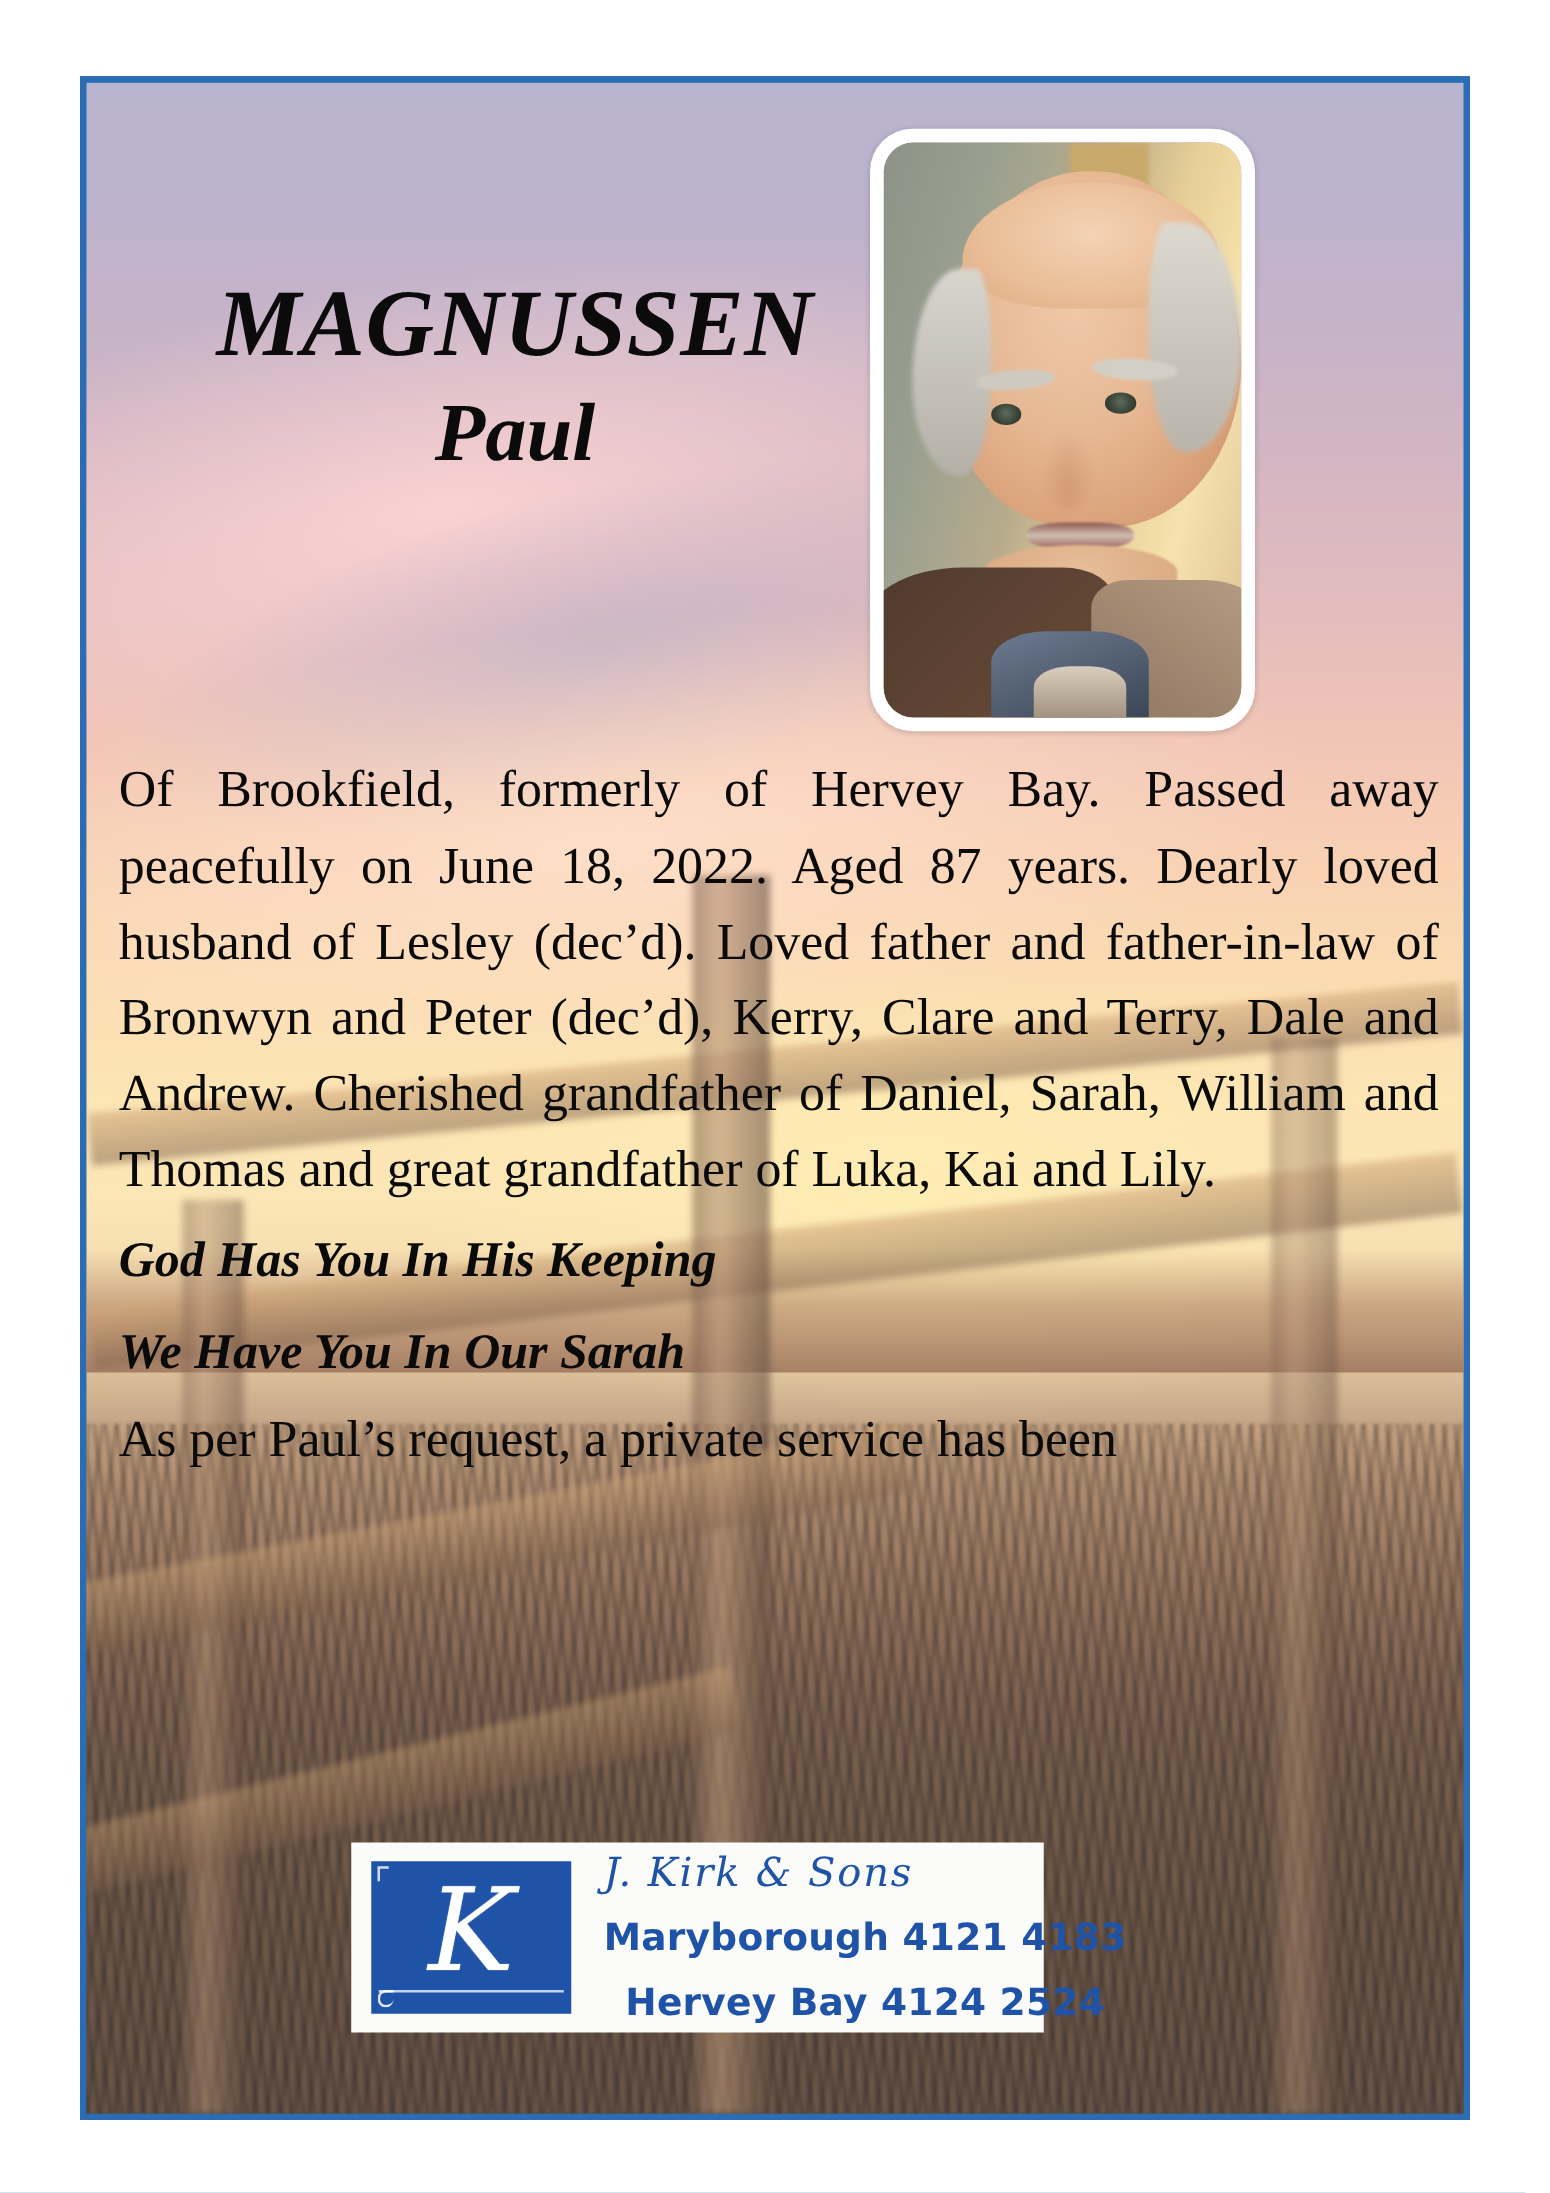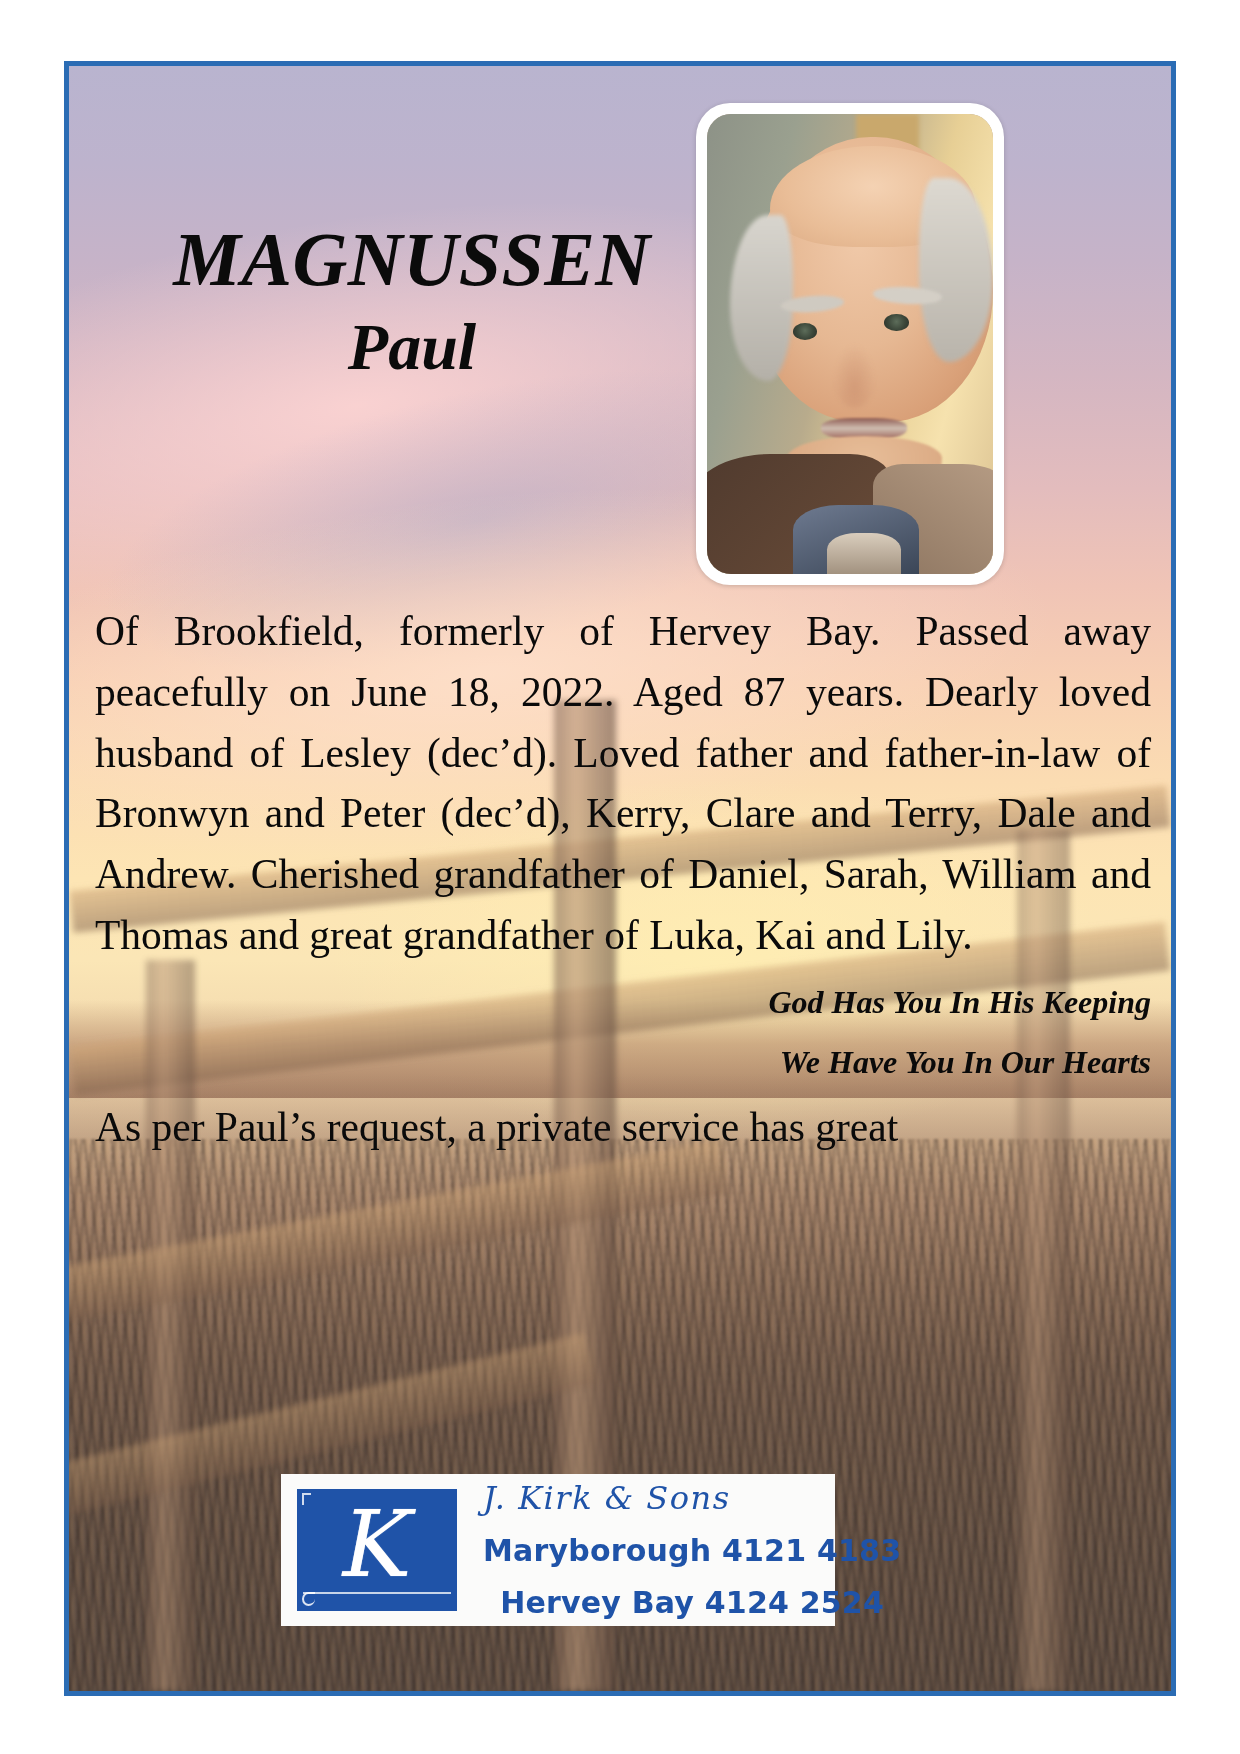--- a/index.html
+++ b/index.html
@@ -244,23 +244,23 @@
   .para {
     font-family:Liberation Serif, serif;
     font-size:41.5px;
     line-height:1.465;
     text-align:justify;
     text-justify:inter-word;
   }
   .verse {
     font-family:"Liberation Serif", serif;
     font-weight:bold; font-style:italic;
-    font-size:32px;
+    font-size:40px;
     line-height:1.52;
-    text-align:right;
+    text-align:left;
     margin-top:12px;
   }
   .closing {
     font-family:"Liberation Serif", serif;
     font-size:41.5px;
     line-height:1.465;
     text-align:justify;
     text-justify:inter-word;
     margin-top:10px;
   }
@@ -377,23 +377,23 @@
     </div>
 
     <div class="names">
       <div class="surname">MAGNUSSEN</div>
       <div class="firstname">Paul</div>
     </div>
 
     <div class="body-copy">
       <p class="para">Of Brookfield, formerly of Hervey Bay. Passed away peacefully on June 18, 2022. Aged 87 years. Dearly loved husband of Lesley (dec’d). Loved father and father-in-law of Bronwyn and Peter (dec’d), Kerry, Clare and Terry, Dale and Andrew. Cherished grandfather of Daniel, Sarah, William and Thomas and great grandfather of Luka, Kai and Lily.</p>
       <p class="verse">God Has You In His Keeping</p>
-      <p class="verse">We Have You In Our Hearts</p>
+      <p class="verse">We Have You In Our Sarah</p>
       <p class="closing">
-        <span>As per Paul’s request, a private service has great</span>
+        <span>As per Paul’s request, a private service has been</span>
       </p>
     </div>
 
     <div class="logo-band">
       <div class="logo-mark">
         <span class="tick-tl"></span>
         <span class="tick-bl"></span>
         <span class="k">K</span>
         <span class="base-line"></span>
       </div>

